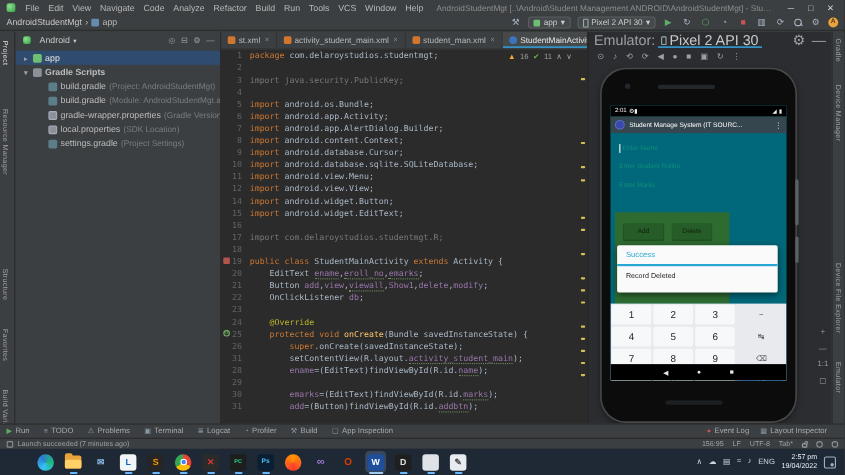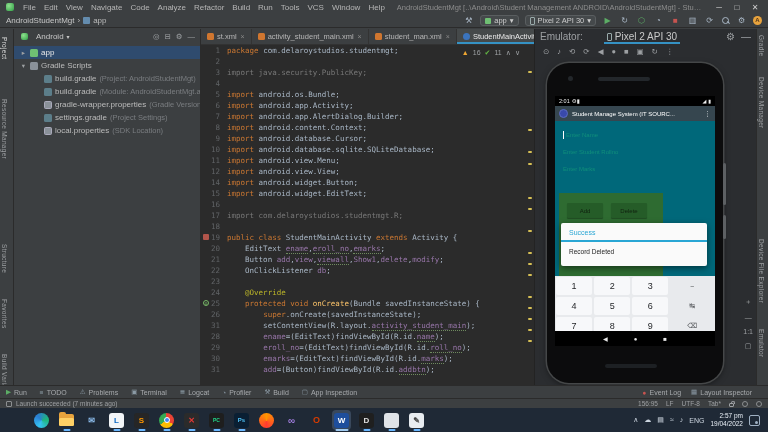--- a/index.html
+++ b/index.html
@@ -70,21 +70,21 @@
   .sk{color:#cc7832}.sd{color:#a9b7c6}.sg{color:#787878}.sa{color:#bbb529}.sm{color:#ffc66b}
   .sp{color:#9876aa}.spu{color:#9876aa;border-bottom:1px dotted #6e8a5e}
   .inspect{position:absolute;top:2px;right:14px;display:flex;align-items:center;gap:4px;font-size:7px;color:#9da0a3;font-family:"Liberation Sans",sans-serif}
   .inspect .w{color:#f0a732}.inspect .ok{color:#62b543}
   .stripe{position:absolute;right:2px;width:4px;top:0;bottom:0}
   .stripe i{position:absolute;right:0;width:4px;height:2px;background:#d6bf55;border-radius:1px}
   .hscroll{position:absolute;bottom:2px;left:30px;width:170px;height:3px;border-radius:2px;background:#5a5d5f}
 
   
   .emupanel{width:222px;background:#2b2d30;flex:0 0 auto;position:relative;border-left:1px solid #232323}
-  .emu-head{height:15px;display:flex;align-items:center;font-size:10px;color:#9da0a3;padding:0 5px;gap:21px}
+  .emu-head{height:15px;display:flex;align-items:center;font-size:13px;color:#9da0a3;padding:0 5px;gap:2px}
   .emu-tab{display:flex;align-items:center;gap:3px;color:#c9c9c9;height:15px;box-shadow:inset 0 -2px 0 #3592c4;padding:0 3px}
   .ephone-ic{width:5px;height:8px;border:1px solid #9aa;border-radius:1px}
   .emu-head .gear{margin-left:auto}
   .emu-tools{height:15px;display:flex;align-items:center;gap:8px;padding:0 8px;font-size:7.5px;color:#9da0a3}
   .phone{position:absolute;left:12px;top:34px;width:176px;height:320px;background:#0c0c0d;border-radius:22px;box-shadow:0 0 0 1.5px #454748,0 2px 6px rgba(0,0,0,.5)}
   .p-btn{position:absolute;right:-3px;width:3px;border-radius:2px;background:#5d6063}
   .screen{position:absolute;left:8px;right:8px;top:33px;height:250px;background:#00687a;overflow:hidden}
   .cam-dot{position:absolute;left:21px;top:13px;width:5px;height:5px;border-radius:50%;background:#23272b}
   .spk{position:absolute;left:51px;top:14px;width:52px;height:4px;border-radius:2px;background:#23272b}
   .spk.bot{left:58px;top:301px;background:#1d2023}
@@ -209,21 +209,21 @@
             <span>⚙</span>
             <span>—</span>
           </span>
       </div>
       <div class="tree" id="tree">
           <div class="tree-row sel" style="padding-left: 6px;">
             <span class="arrow">▸</span>
             <span class="nico ic-app"></span>
             <span>app</span>
           </div>
-          <div class="tree-row" style="padding-left: 6px;">
+          <div class="tree-row" style="padding-left: 6px; font-weight: bold;">
             <span class="arrow">▾</span>
             <span class="nico ic-folder"></span>
             <span>Gradle Scripts</span>
           </div>
           <div class="tree-row" style="padding-left: 20px;">
             <span class="arrow"></span>
             <span class="nico ic-gradle"></span>
             <span>build.gradle</span>
             <span class="hint"> (Project: AndroidStudentMgt)</span>
           </div>
@@ -234,29 +234,29 @@
             <span class="hint"> (Module: AndroidStudentMgt.app)</span>
           </div>
           <div class="tree-row" style="padding-left: 20px;">
             <span class="arrow"></span>
             <span class="nico ic-props"></span>
             <span>gradle-wrapper.properties</span>
             <span class="hint"> (Gradle Version)</span>
           </div>
           <div class="tree-row" style="padding-left: 20px;">
             <span class="arrow"></span>
+            <span class="nico ic-props"></span>
+            <span>local.properties</span>
+            <span class="hint"> (SDK Location)</span>
+          </div>
+          <div class="tree-row" style="padding-left: 20px;">
+            <span class="arrow"></span>
             <span class="nico ic-gradle"></span>
             <span>settings.gradle</span>
             <span class="hint"> (Project Settings)</span>
-          </div>
-          <div class="tree-row" style="padding-left: 20px;">
-            <span class="arrow"></span>
-            <span class="nico ic-props"></span>
-            <span>local.properties</span>
-            <span class="hint"> (SDK Location)</span>
           </div>
         </div>
     </div>
 
     <div class="editor">
       <div class="tabbar" id="tabbar">
           <div class="tab">
             <span class="fic"></span>
             <span>st.xml</span>
             <span class="x">×</span>
@@ -298,21 +298,21 @@
             <div class="code-line"><span class="gut">19<span class="mark-class"></span></span><span class="lcontent"><span class="sk">public class </span><span class="sd">StudentMainActivity </span><span class="sk">extends </span><span class="sd">Activity {</span></span></div>
             <div class="code-line"><span class="gut">20</span><span class="lcontent"><span class="sd">    EditText </span><span class="spu">ename</span><span class="sd">,</span><span class="spu">eroll_no</span><span class="sd">,</span><span class="spu">emarks</span><span class="sd">;</span></span></div>
             <div class="code-line"><span class="gut">21</span><span class="lcontent"><span class="sd">    Button </span><span class="sp">add</span><span class="sd">,</span><span class="sp">view</span><span class="sd">,</span><span class="spu">viewall</span><span class="sd">,</span><span class="sp">Show1</span><span class="sd">,</span><span class="sp">delete</span><span class="sd">,</span><span class="sp">modify</span><span class="sd">;</span></span></div>
             <div class="code-line"><span class="gut">22</span><span class="lcontent"><span class="sd">    OnClickListener </span><span class="sp">db</span><span class="sd">;</span></span></div>
             <div class="code-line"><span class="gut">23</span><span class="lcontent"></span></div>
             <div class="code-line"><span class="gut">24</span><span class="lcontent"><span class="sa">    @Override</span></span></div>
             <div class="code-line"><span class="gut">25<span class="mark-ovr">o</span></span><span class="lcontent"><span class="sk">    protected void </span><span class="sm">onCreate</span><span class="sd">(Bundle savedInstanceState) {</span></span></div>
             <div class="code-line"><span class="gut">26</span><span class="lcontent"><span class="sd">        </span><span class="sk">super</span><span class="sd">.onCreate(savedInstanceState);</span></span></div>
             <div class="code-line"><span class="gut">31</span><span class="lcontent"><span class="sd">        setContentView(R.layout.</span><span class="spu">activity_student_main</span><span class="sd">);</span></span></div>
             <div class="code-line"><span class="gut">28</span><span class="lcontent"><span class="sd">        </span><span class="sp">ename</span><span class="sd">=(EditText)findViewById(R.id.</span><span class="spu">name</span><span class="sd">);</span></span></div>
-            <div class="code-line"><span class="gut">29</span><span class="lcontent"><span class="sd">        </span><span class="sp">eroll_no</span><span class="sd">=(EditText)findViewById(R.id.</span><span class="spu">roll_no</span><span class="sd">);</span></span></div>
+            <div class="code-line"><span class="gut">29</span></div>
             <div class="code-line"><span class="gut">30</span><span class="lcontent"><span class="sd">        </span><span class="sp">emarks</span><span class="sd">=(EditText)findViewById(R.id.</span><span class="spu">marks</span><span class="sd">);</span></span></div>
             <div class="code-line"><span class="gut">31</span><span class="lcontent"><span class="sd">        </span><span class="sp">add</span><span class="sd">=(Button)findViewById(R.id.</span><span class="spu">addbtn</span><span class="sd">);</span></span></div>
           </div>
         <div class="inspect">
           <span class="w">▲</span>
             <span>16</span>
           <span class="ok">✔</span>
             <span>11</span>
           <span>∧</span>
           <span>∨</span>

